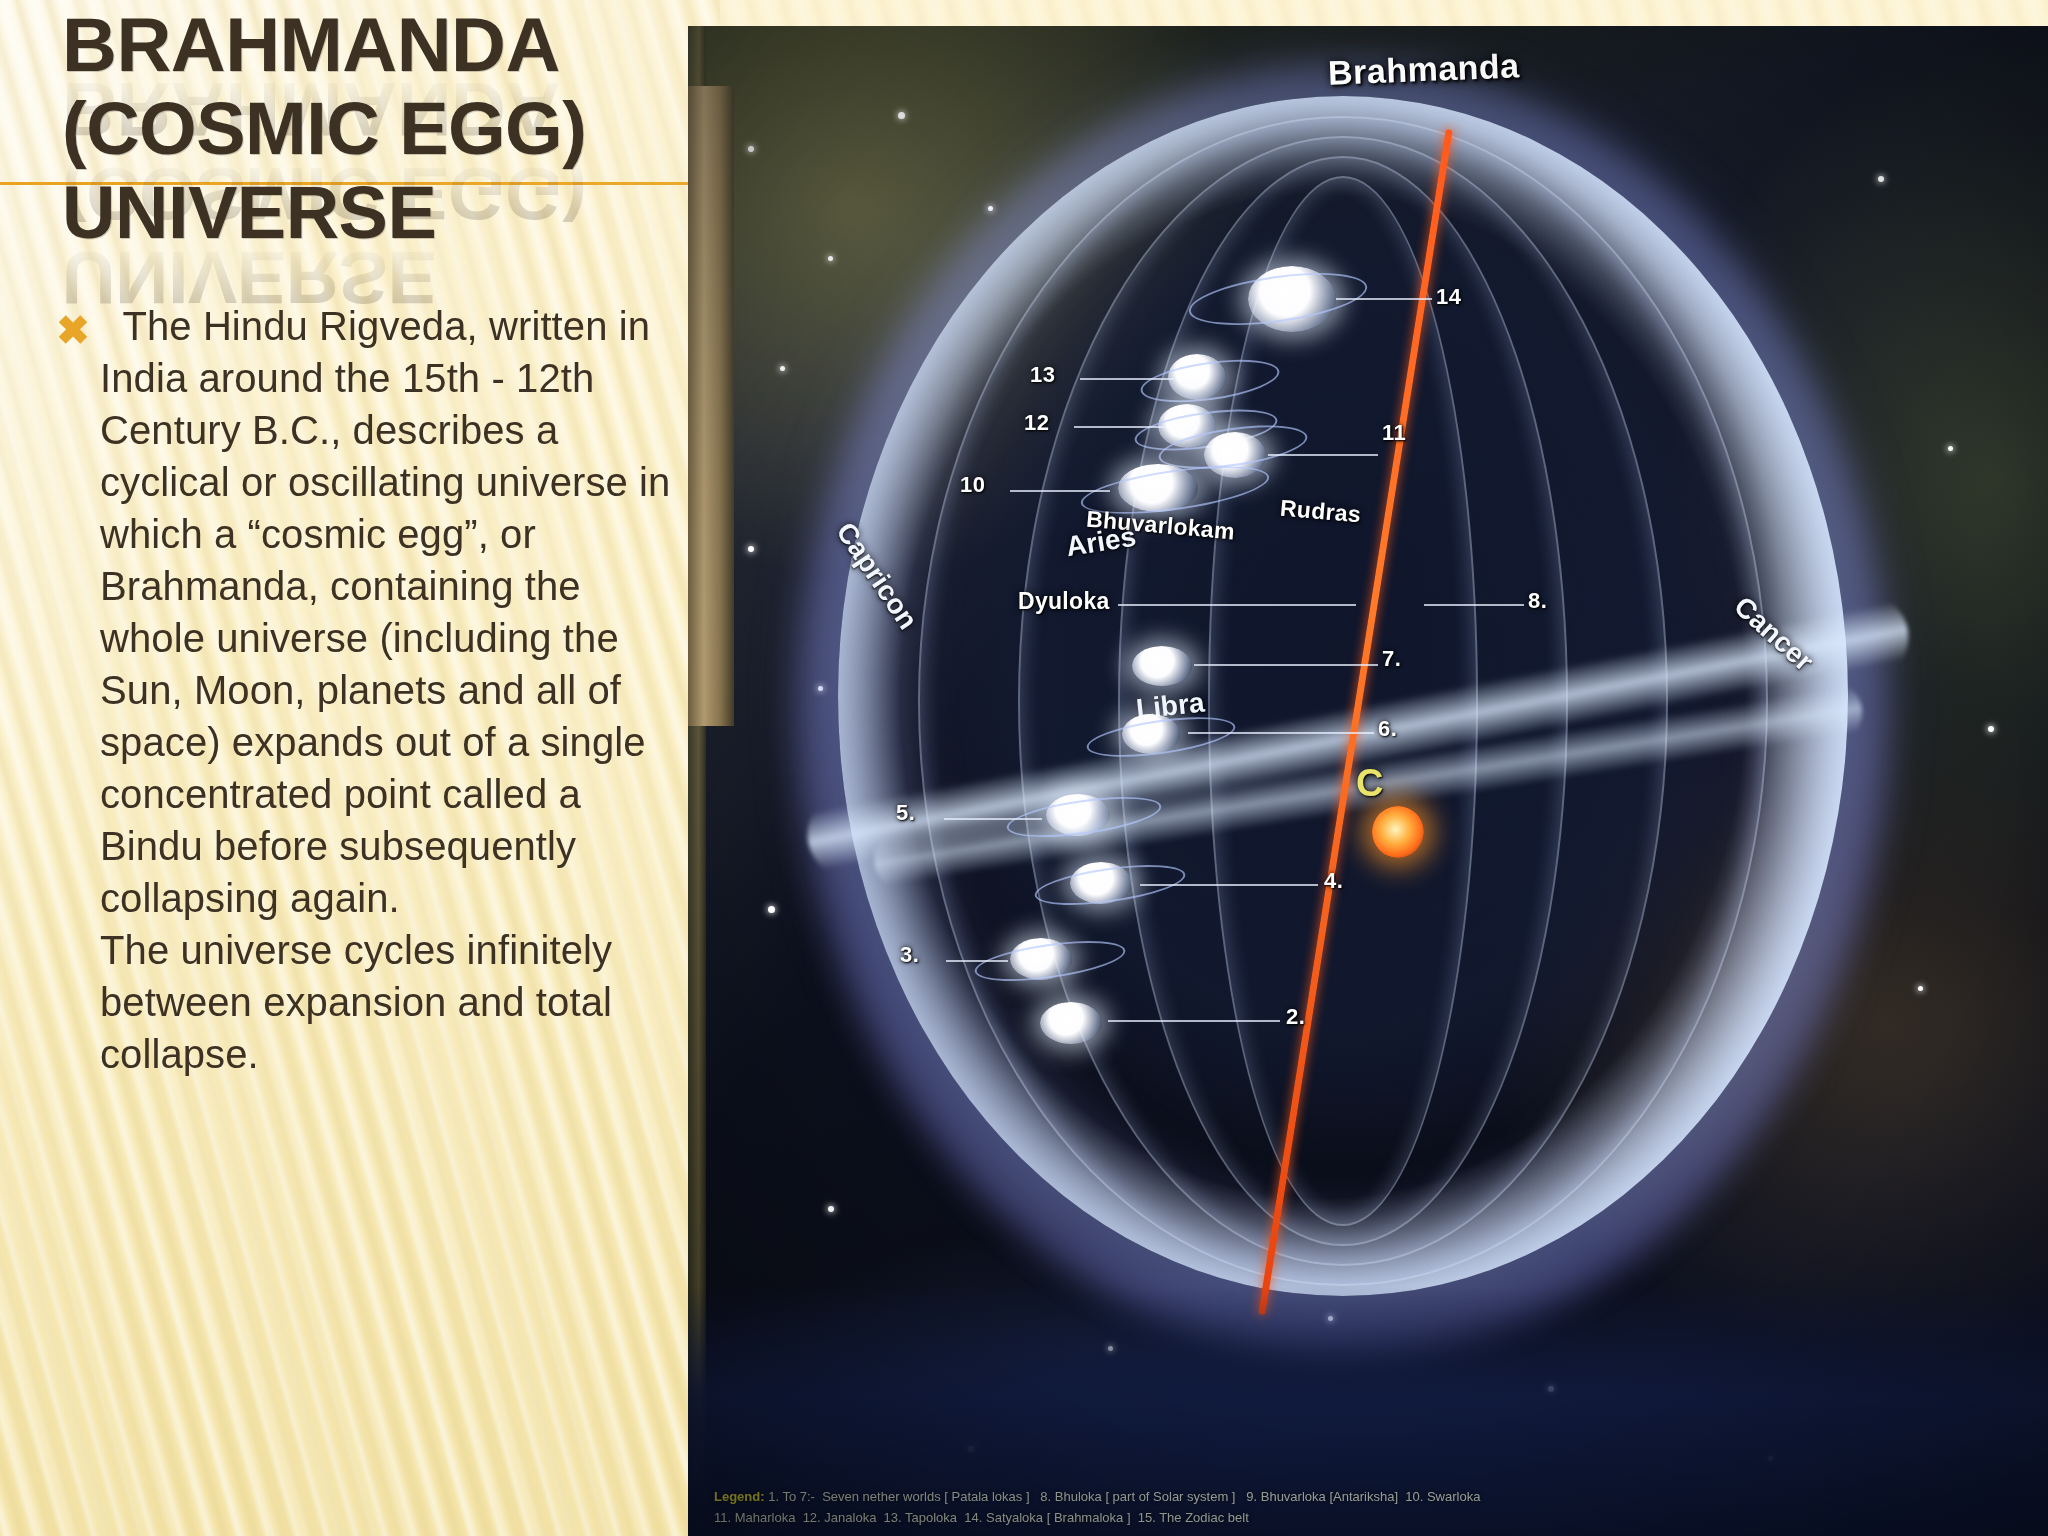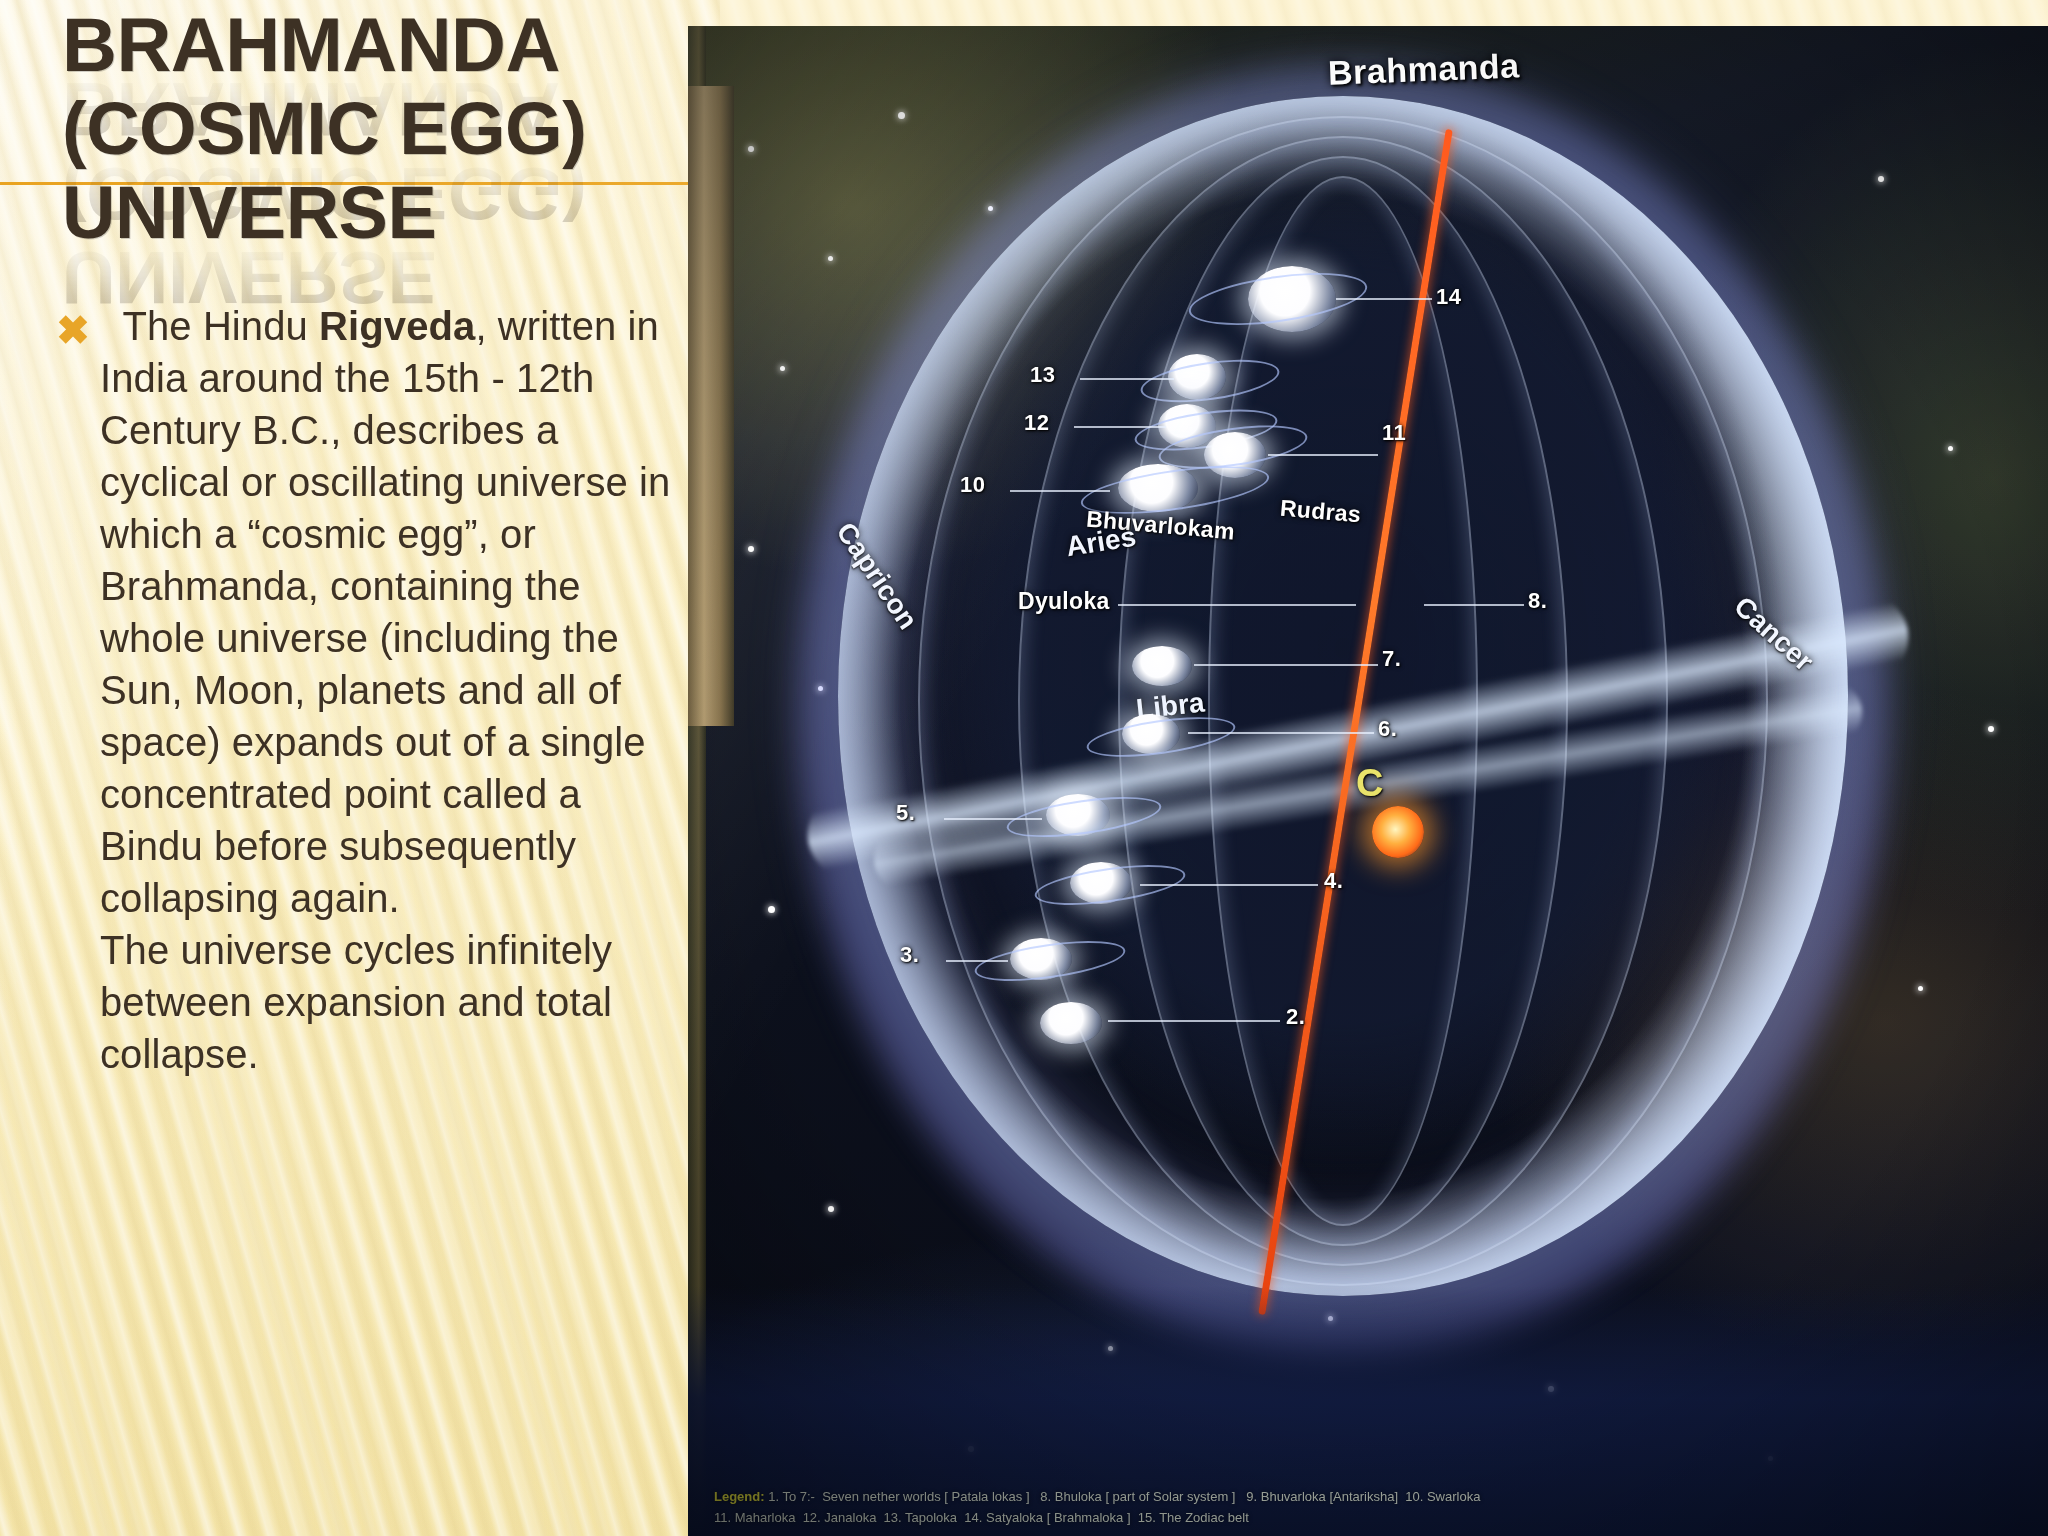--- a/index.html
+++ b/index.html
@@ -110,21 +110,21 @@
     text-align:center;
     padding-top:4px;
   }
   #body-text {
     font-size:40px;
     line-height:52px;
     color:#3d3124;
     white-space:pre-wrap;
     letter-spacing:0.1px;
   }
-  #body-text b { font-weight:bold; }
+  #body-text b { font-weight:normal; }
 
   
   #photo {
     position:absolute;
     left:688px; top:26px;
     width:1360px; height:1510px;
     overflow:hidden;
     z-index:5;
     background:#0a0c14;
   }

